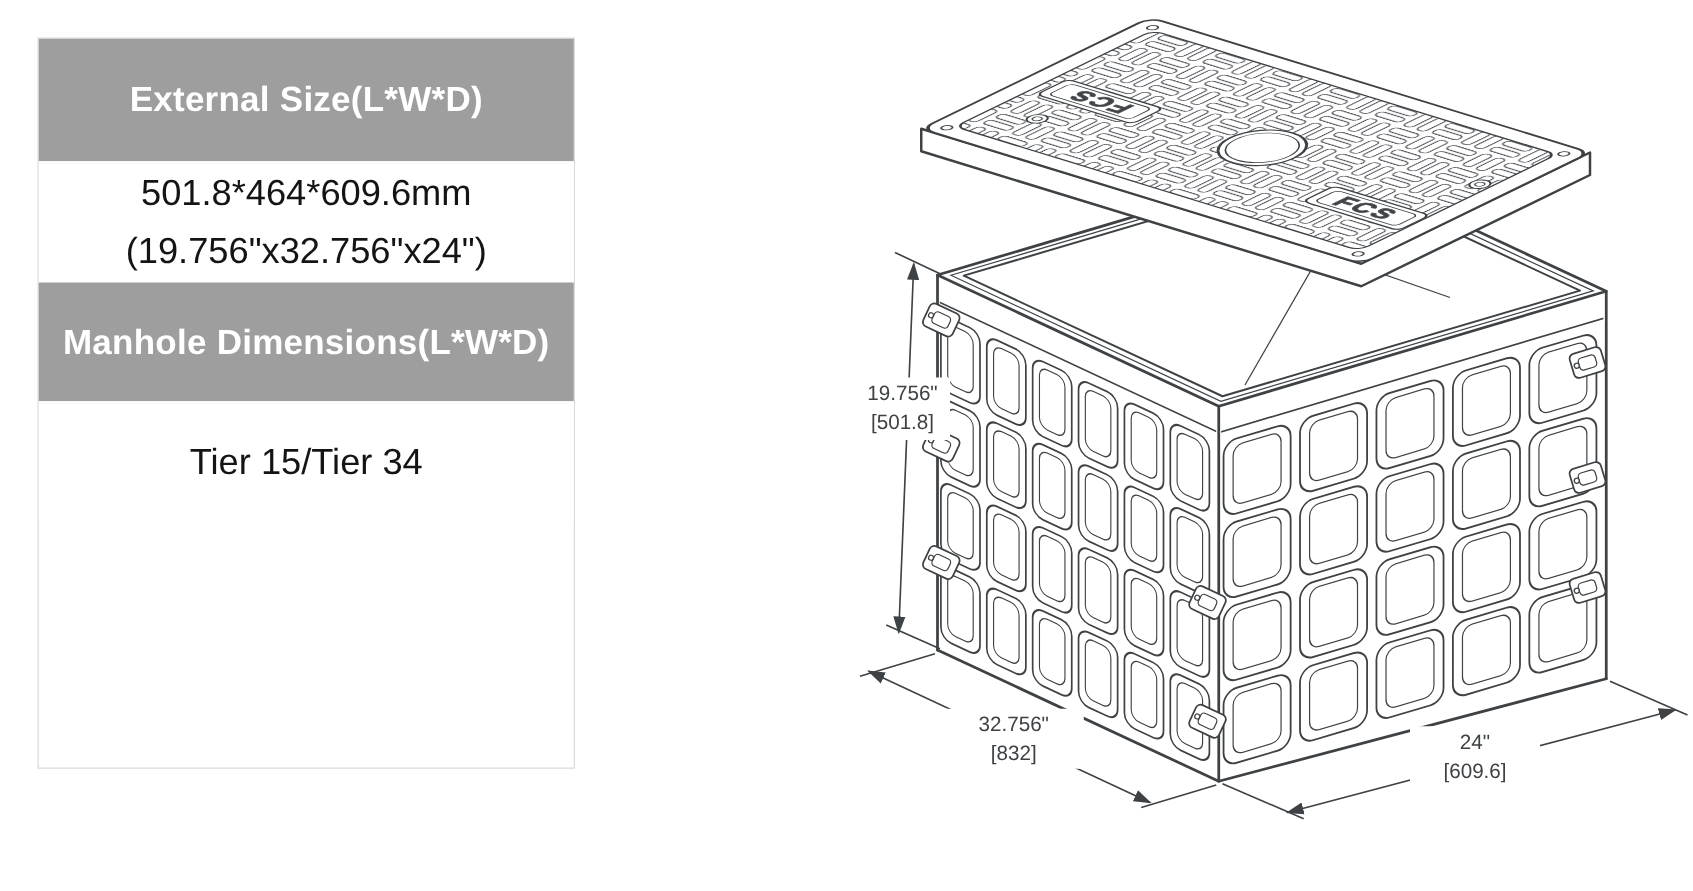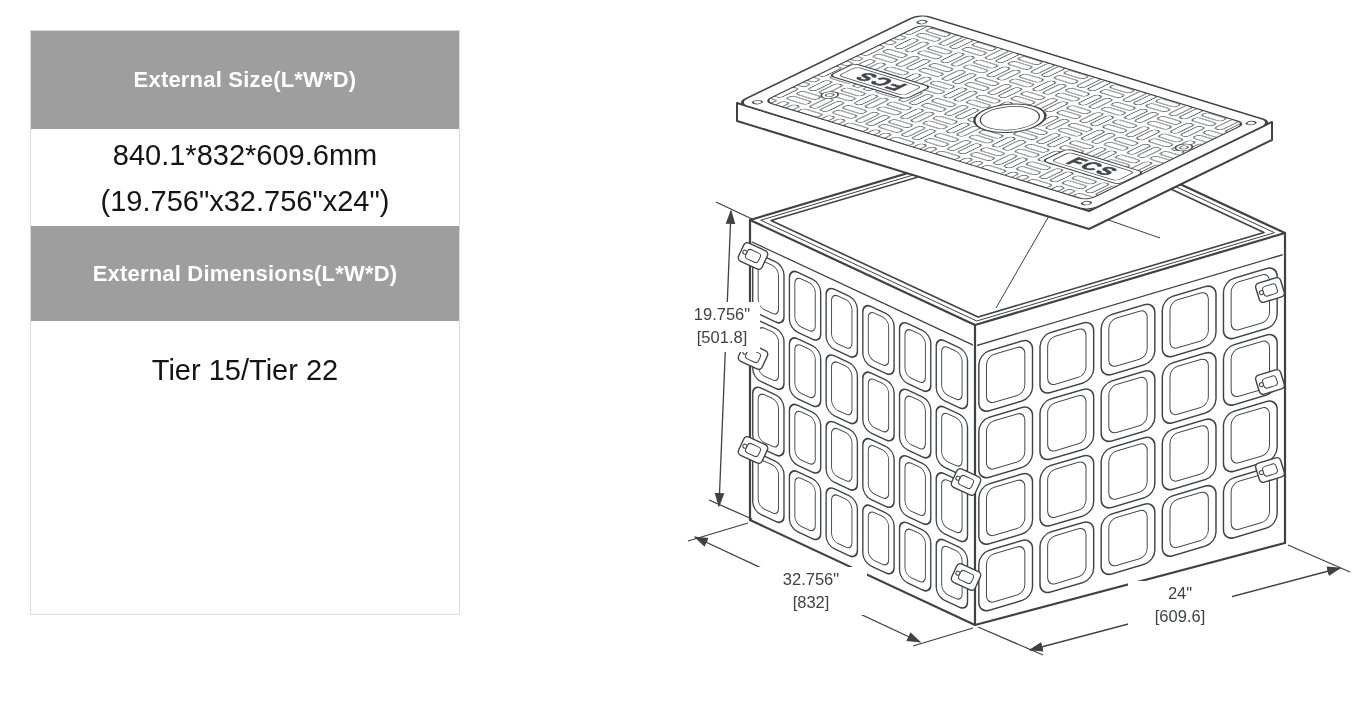--- a/index.html
+++ b/index.html
@@ -3,37 +3,37 @@
 <meta charset="utf-8">
 <style>
   html,body{margin:0;padding:0;background:#ffffff;}
   .page{position:relative;width:1354px;height:713px;background:#fff;overflow:hidden;
         font-family:"Liberation Sans",sans-serif;}
   .spec-table{position:absolute;left:30px;top:30px;width:428px;height:583px;
       display:grid;grid-template-rows:98px 97px 95px 97px 100px 96px;
       border:1px solid #d9d9d9;box-sizing:content-box;background:#fff;}
   .spec-row{display:flex;align-items:center;justify-content:center;text-align:center;
       white-space:pre-line;}
-  .spec-row.hdr{background:#9e9e9f;color:#ffffff;font-weight:bold;font-size:22px;letter-spacing:.2px;}
+  .spec-row.hdr{background:#9e9e9f;color:#ffffff;font-weight:bold;font-size:28px;letter-spacing:.2px;}
   .spec-row.val{background:#ffffff;color:#141414;font-size:29px;line-height:46px;}
   svg{position:absolute;left:0;top:0;}
   svg text{font-family:"Liberation Sans",sans-serif;fill:#3e4245;}
   .dimtxt{font-size:16.5px;}
 </style>
 </head>
 <body>
 
 <div class="page">
 
   <div class="spec-table">
     <div class="spec-row hdr">External Size(L*W*D)</div>
-    <div class="spec-row val">840.1*832*609.6mm
+    <div class="spec-row val">501.8*464*609.6mm
 (19.756"x32.756"x24")</div>
-    <div class="spec-row hdr">External Dimensions(L*W*D)</div>
-    <div class="spec-row val">Tier 15/Tier 22</div>
+    <div class="spec-row hdr">Manhole Dimensions(L*W*D)</div>
+    <div class="spec-row val">Tier 15/Tier 34</div>
   </div>
 
   <svg width="1354" height="713" viewBox="0 0 1354 713">
     <defs>
       <marker id="arr" viewBox="0 0 10 8" markerWidth="11" markerHeight="9" refX="9" refY="4" orient="auto-start-reverse">
         <path d="M10,4 L0,0.6 L0,7.4 Z" fill="#3e4245"></path>
       </marker>
       <pattern id="weave" width="48" height="48" patternUnits="userSpaceOnUse">
         <g fill="none" stroke="#4b4f54" stroke-width="1.1">
           <rect x="1.5" y="3" width="21" height="7" rx="3.2"></rect>

